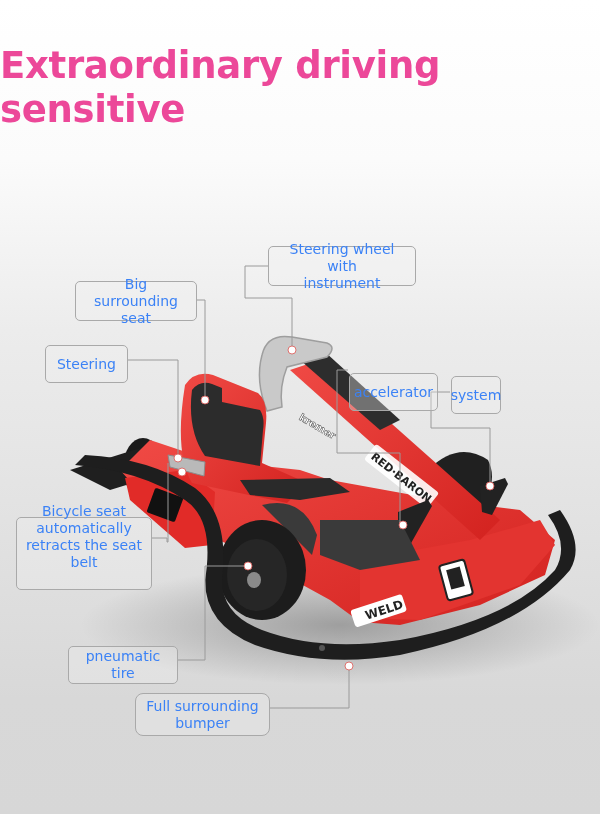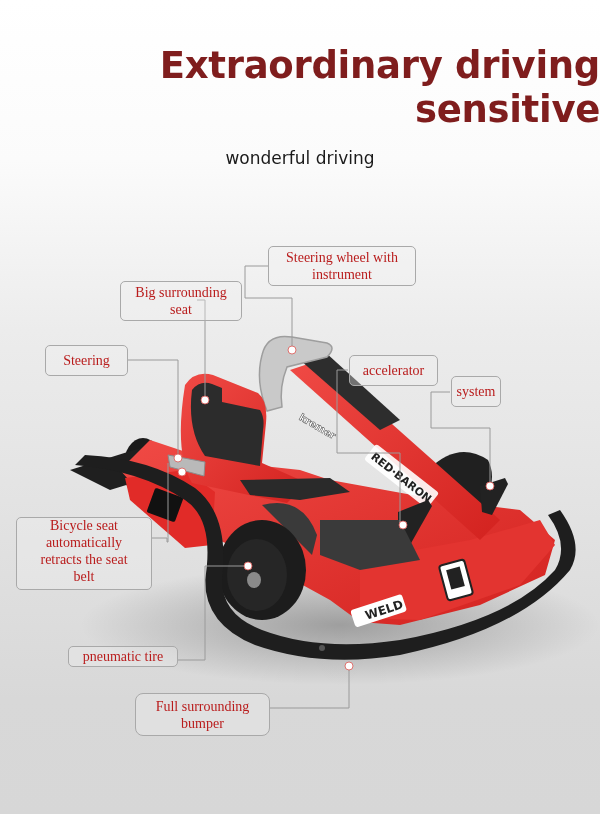--- a/index.html
+++ b/index.html
@@ -5,52 +5,50 @@
   * { box-sizing: border-box; margin: 0; padding: 0; }
   html, body { width: 600px; height: 814px; overflow: hidden; }
   body {
     position: relative;
     font-family: "DejaVu Sans", "Liberation Sans", sans-serif;
     background: linear-gradient(to bottom, #ffffff 0px, #fbfbfb 160px, #ececec 330px, #e2e2e2 520px, #d8d8d8 700px, #d7d7d7 814px);
     color: #111;
   }
   .headline {
     position: absolute; left: 0; top: 44px; width: 600px;
-    text-align: right; font-weight: bold; font-size: 37px; line-height: 44px;
-    color: #7f1d1d; letter-spacing: -0.3px;
+    text-align: left; font-weight: bold; font-size: 37px; line-height: 44px;
+    color: #ec4899; letter-spacing: -0.3px;
   }
   .subline {
     position: absolute; left: 0; top: 145px; width: 600px;
     text-align: center; font-size: 17px; line-height: 26px; color: #1a1a1a;
   }
   .product { position: absolute; left: 0; top: 0; width: 600px; height: 814px; }
   .callout {
     position: absolute;
     border: 1px solid #a9a9a9;
     border-radius: 5px;
     background: rgba(240,240,240,0.35);
-    font-size: 14px; line-height: 17px; color: #b91c1c;
+    font-size: 14px; line-height: 17px; color: #3b82f6;
     text-align: center;
     display: flex; align-items: center; justify-content: center;
-    padding: 4px 6px;
+    padding: 18px 6px;
     white-space: pre-line;
-    font-family: Liberation Serif, serif;
   }
   .lines { position: absolute; left: 0; top: 0; width: 600px; height: 814px; pointer-events: none; }
 </style>
 </head>
 <body>
 
 <div class="headline">
   <div>Extraordinary driving</div>
   <div>sensitive</div>
 </div>
 
 <div class="subline">
-  <div>wonderful driving</div>
 </div>
 
 <svg class="product" viewBox="0 0 600 814" xmlns="http://www.w3.org/2000/svg">
   <defs>
     <linearGradient id="redg" x1="0" y1="0" x2="1" y2="1">
       <stop offset="0" stop-color="#f04a45"></stop>
       <stop offset="1" stop-color="#d3221f"></stop>
     </linearGradient>
     <radialGradient id="shadow" cx="0.5" cy="0.5" r="0.5">
       <stop offset="0" stop-color="#000" stop-opacity="0.28"></stop>
@@ -159,30 +157,30 @@
     <circle cx="248" cy="566" r="4"></circle>
     <circle cx="349" cy="666" r="4"></circle>
   </g>
 </svg>
 
 <div class="callout" style="left:268px; top:246px; width:148px; height:40px;">
   <span>Steering wheel with
 instrument</span>
 </div>
 
-<div class="callout" style="left:75px; top:281px; width:122px; height:40px;margin-left:45px;">
+<div class="callout" style="left:75px; top:281px; width:122px; height:40px;">
   <span>Big surrounding
 seat</span>
 </div>
 
 <div class="callout" style="left:45px; top:345px; width:83px; height:31px;">
   <span>Steering</span>
 </div>
 
-<div class="callout" style="left:349px; top:355px; width:89px; height:31px;">
+<div class="callout" style="left:349px; top:373px; width:89px; height:31px;">
   <span>accelerator</span>
 </div>
 
 <div class="callout" style="left:451px; top:376px; width:50px; height:31px;">
   <span>system</span>
 </div>
 
 <div class="callout" style="left:16px; top:517px; width:136px; height:73px;align-items:flex-end;">
   <span>Bicycle seat
 automatically

